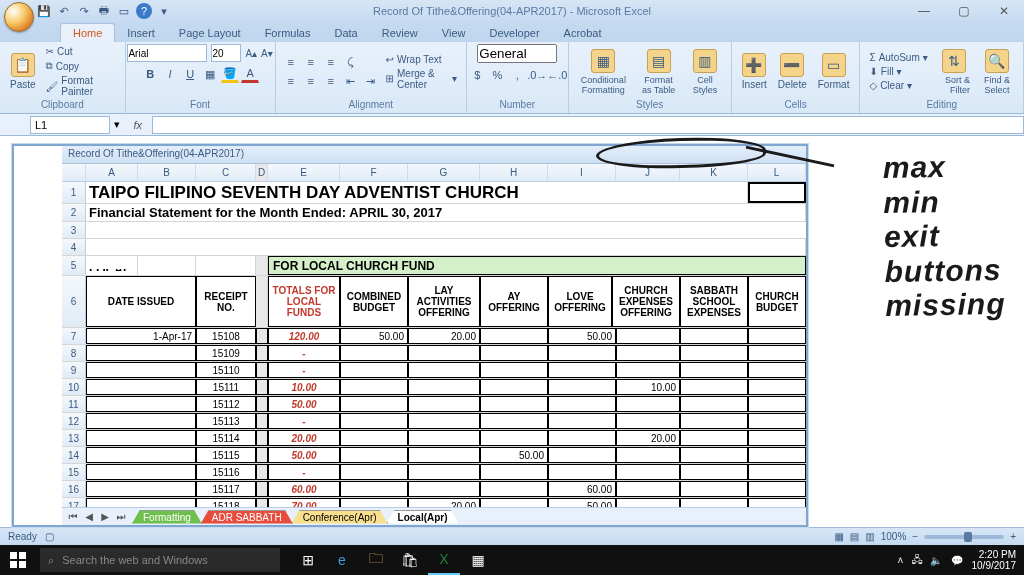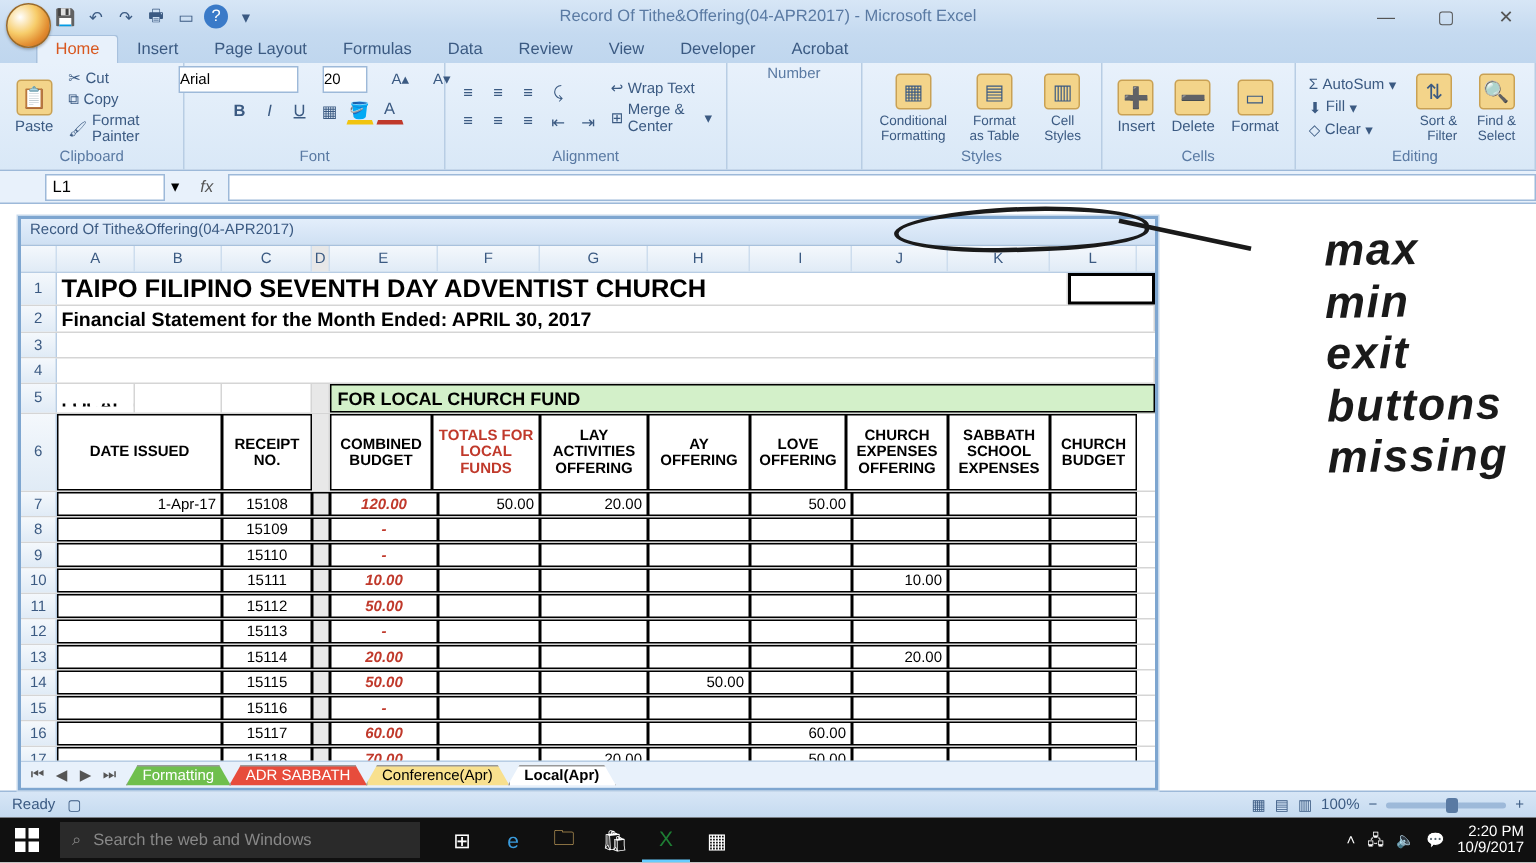--- a/index.html
+++ b/index.html
@@ -8,47 +8,47 @@
 
 .titlebar { height: 22px; background: linear-gradient(#d7e6f6,#c5daf0); display: flex; align-items: center; font-size: 11px; color: #3b5a82; position: relative; }
 .titlebar .qat { display: flex; gap: 4px; padding-left: 36px; align-items: center; }
 .titlebar .qat span { width: 16px; height: 16px; display:inline-flex; align-items:center; justify-content:center; border-radius:2px; }
 .titlebar .title { position: absolute; left: 50%; transform: translateX(-50%); color:#5a7aa3;}
 .titlebar .winctrl { margin-left: auto; display: flex; gap: 0; }
 .titlebar .winctrl span { width: 40px; height: 22px; display:flex; align-items:center; justify-content:center; font-size:12px; color:#555;}
 .office-btn { position:absolute; left:4px; top:2px; width:30px; height:30px; border-radius:50%; background: radial-gradient(circle at 30% 30%, #fff, #f7cd6b 40%, #e18a2e 70%, #b85f1e); border:1px solid #9a6a2a; z-index:5; box-shadow:0 1px 2px rgba(0,0,0,.3);}
 
 
-.ribbontabs { height: 20px; background: linear-gradient(#c5daf0,#bfd6ee); display:flex; align-items:flex-end; padding-left: 24px; font-size:11px; }
+.ribbontabs { height: 20px; background: linear-gradient(#c5daf0,#bfd6ee); display:flex; align-items:flex-end; padding-left: 60px; font-size:11px; }
 .ribbontabs span { padding: 3px 12px; color:#3b5a82; cursor:pointer; }
 .ribbontabs span.active { background:#e8f1fb; border-radius:3px 3px 0 0; color:#d8571e; border:1px solid #a8c1dd; border-bottom:none;}
 
 
 .ribbon { height: 72px; background: linear-gradient(#e8f1fb,#d9e8f7); border-bottom:1px solid #9db9d9; display:flex; font-size:10px; color:#3b5a82; }
 .group { border-right:1px solid #b8cde4; padding: 2px 6px; display:flex; flex-direction:column; justify-content:space-between; position:relative;}
 .group-label { text-align:center; font-size:10px; color:#5a7aa3; padding-bottom:1px;}
 .group-body { flex:1; display:flex; align-items:center; gap:3px; }
 .bigbtn { display:flex; flex-direction:column; align-items:center; gap:2px; padding:2px 4px; cursor:pointer; border-radius:3px;}
 .bigbtn .ico { width:24px; height:24px; background:#f3d48a; border:1px solid #c9a154; border-radius:3px; display:flex;align-items:center;justify-content:center;font-size:14px;}
 .smbtn { display:flex; align-items:center; gap:3px; padding:1px 3px; cursor:pointer; font-size:10px;}
 .col { display:flex; flex-direction:column; gap:1px; }
-.fontbox { display:flex; gap:16px; align-items:center;}
+.fontbox { display:flex; gap:4px; align-items:center;}
 .fontbox select,.fontbox input{font-size:10px; height:18px; border:1px solid #9db9d9; background:#fff;}
 .icorow{display:flex; gap:2px;}
 .icorow span{width:18px;height:18px;display:inline-flex;align-items:center;justify-content:center;border:1px solid transparent;cursor:pointer;font-size:11px;}
 
 
 .fbar { height:22px; background:#e8f1fb; border-bottom:1px solid #9db9d9; display:flex; align-items:center; font-size:11px; padding-left:30px;}
 .namebox{width:80px;height:18px;border:1px solid #9db9d9;background:#fff;padding:0 4px;display:flex;align-items:center;}
 .fx{padding:0 10px;font-style:italic;color:#555;}
 .finput{flex:1;height:18px;border:1px solid #9db9d9;background:#fff;}
 
 
 .workarea{position:relative; display:flex; height: calc(575px - 22px - 20px - 72px - 22px - 18px - 30px);}
-.sheet-window{ margin:8px 12px 0 12px; border:2px solid #7ea6d0; background:#fff; flex: 0 0 760px; display:flex; flex-direction:column; position:relative; box-shadow: 0 0 0 1px #c7d9ec;}
+.sheet-window{ margin:8px 12px 0 12px; border:2px solid #7ea6d0; background:#fff; flex: 0 0 760px; display:flex; flex-direction:column; position:relative; box-shadow: 0 0 0 1px #c7d9ec; padding-left: 48px;}
 .sheet-title{height:18px;background:linear-gradient(#e3eefb,#cfe0f3);font-size:10px;color:#3b5a82;padding:2px 6px;border-bottom:1px solid #a8c1dd;}
 .grid-wrap{flex:1; overflow:hidden; position:relative;}
 .colheads{display:flex;height:18px;background:linear-gradient(#f4f8fc,#e0ebf6);border-bottom:1px solid #b8cde4;font-size:10px;color:#3b5a82;}
 .colheads div{border-right:1px solid #cdddee;display:flex;align-items:center;justify-content:center;}
 .rows{position:relative;}
 .row{display:flex;height:17px;border-bottom:1px solid #d5d5d5;}
 .row.hdr{height:52px;}
 .row .rh{background:linear-gradient(#f4f8fc,#e0ebf6);border-right:1px solid #b8cde4;font-size:10px;color:#3b5a82;display:flex;align-items:center;justify-content:center;}
 .cell{border-right:1px solid #d5d5d5;font-size:10px;padding:1px 3px;display:flex;align-items:center;overflow:hidden;}
 .cell.header-cell{font-weight:bold;text-align:center;justify-content:center;line-height:1.1;background:#fff;border:1px solid #000;}
@@ -216,20 +216,30 @@
             <span>⊞</span>
             <span>Merge &amp; Center</span>
             <span>▾</span>
           </div>
       </div>
     </div>
     <div class="group-label">Alignment</div>
   </div>
 
   <div class="group" style="min-width:90px;">
+    <div class="group-body col" style="gap:3px;">
+      <input style="width: 80px;" value="General">
+      <div class="icorow">
+        <span>$</span>
+          <span>%</span>
+          <span>,</span>
+        <span>.0→</span>
+          <span>←.0</span>
+      </div>
+    </div>
     <div class="group-label">Number</div>
   </div>
 
   <div class="group">
     <div class="group-body">
       <div class="bigbtn">
           <div class="ico">▦</div>
           <span style="font-size:9px;max-width:56px;text-align:center;">Conditional Formatting</span>
         </div>
       <div class="bigbtn">
@@ -346,22 +356,22 @@
             <div class="cell w-b"></div>
             <div class="cell w-c"></div>
             <div class="cell w-d"></div>
             <div class="cell greenhdr" style="flex: 1 1 0%;">FOR LOCAL CHURCH FUND</div>
           </div>
           <div class="row hdr">
             <div class="rh w-rh">6</div>
             <div class="cell w-a header-cell" style="flex-basis: 110px; width: 110px;">DATE ISSUED</div>
             <div class="cell w-c header-cell">RECEIPT NO.</div>
             <div class="cell w-d"></div>
+            <div class="cell w-e header-cell" style="color: rgb(192, 57, 43);">TOTALS FOR LOCAL FUNDS</div>
             <div class="cell w-f header-cell">COMBINED BUDGET</div>
-            <div class="cell w-e header-cell" style="color: rgb(192, 57, 43);">TOTALS FOR LOCAL FUNDS</div>
             <div class="cell w-g header-cell">LAY ACTIVITIES OFFERING</div>
             <div class="cell w-h header-cell">AY OFFERING</div>
             <div class="cell w-j header-cell">LOVE OFFERING</div>
             <div class="cell w-i header-cell">CHURCH EXPENSES OFFERING</div>
             <div class="cell w-k header-cell">SABBATH SCHOOL EXPENSES</div>
             <div class="cell w-l header-cell">CHURCH BUDGET</div>
           </div>
           <div class="row thickborder">
             <div class="rh w-rh">7</div>
             <div class="cell w-a num" style="flex-basis: 110px; width: 110px; border: 1px solid rgb(0, 0, 0);">1-Apr-17</div>

